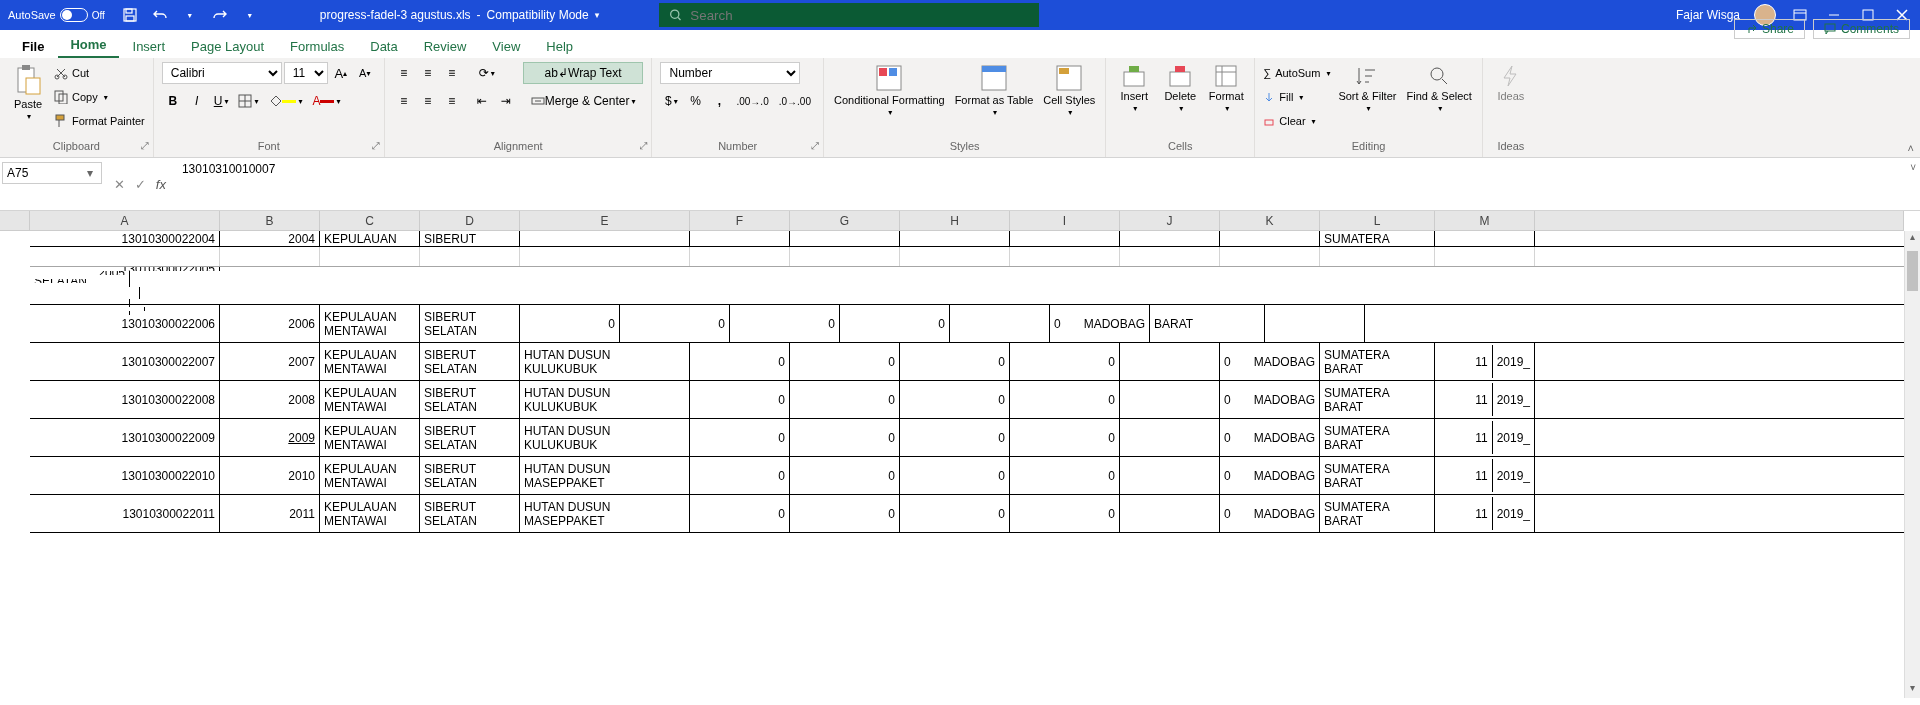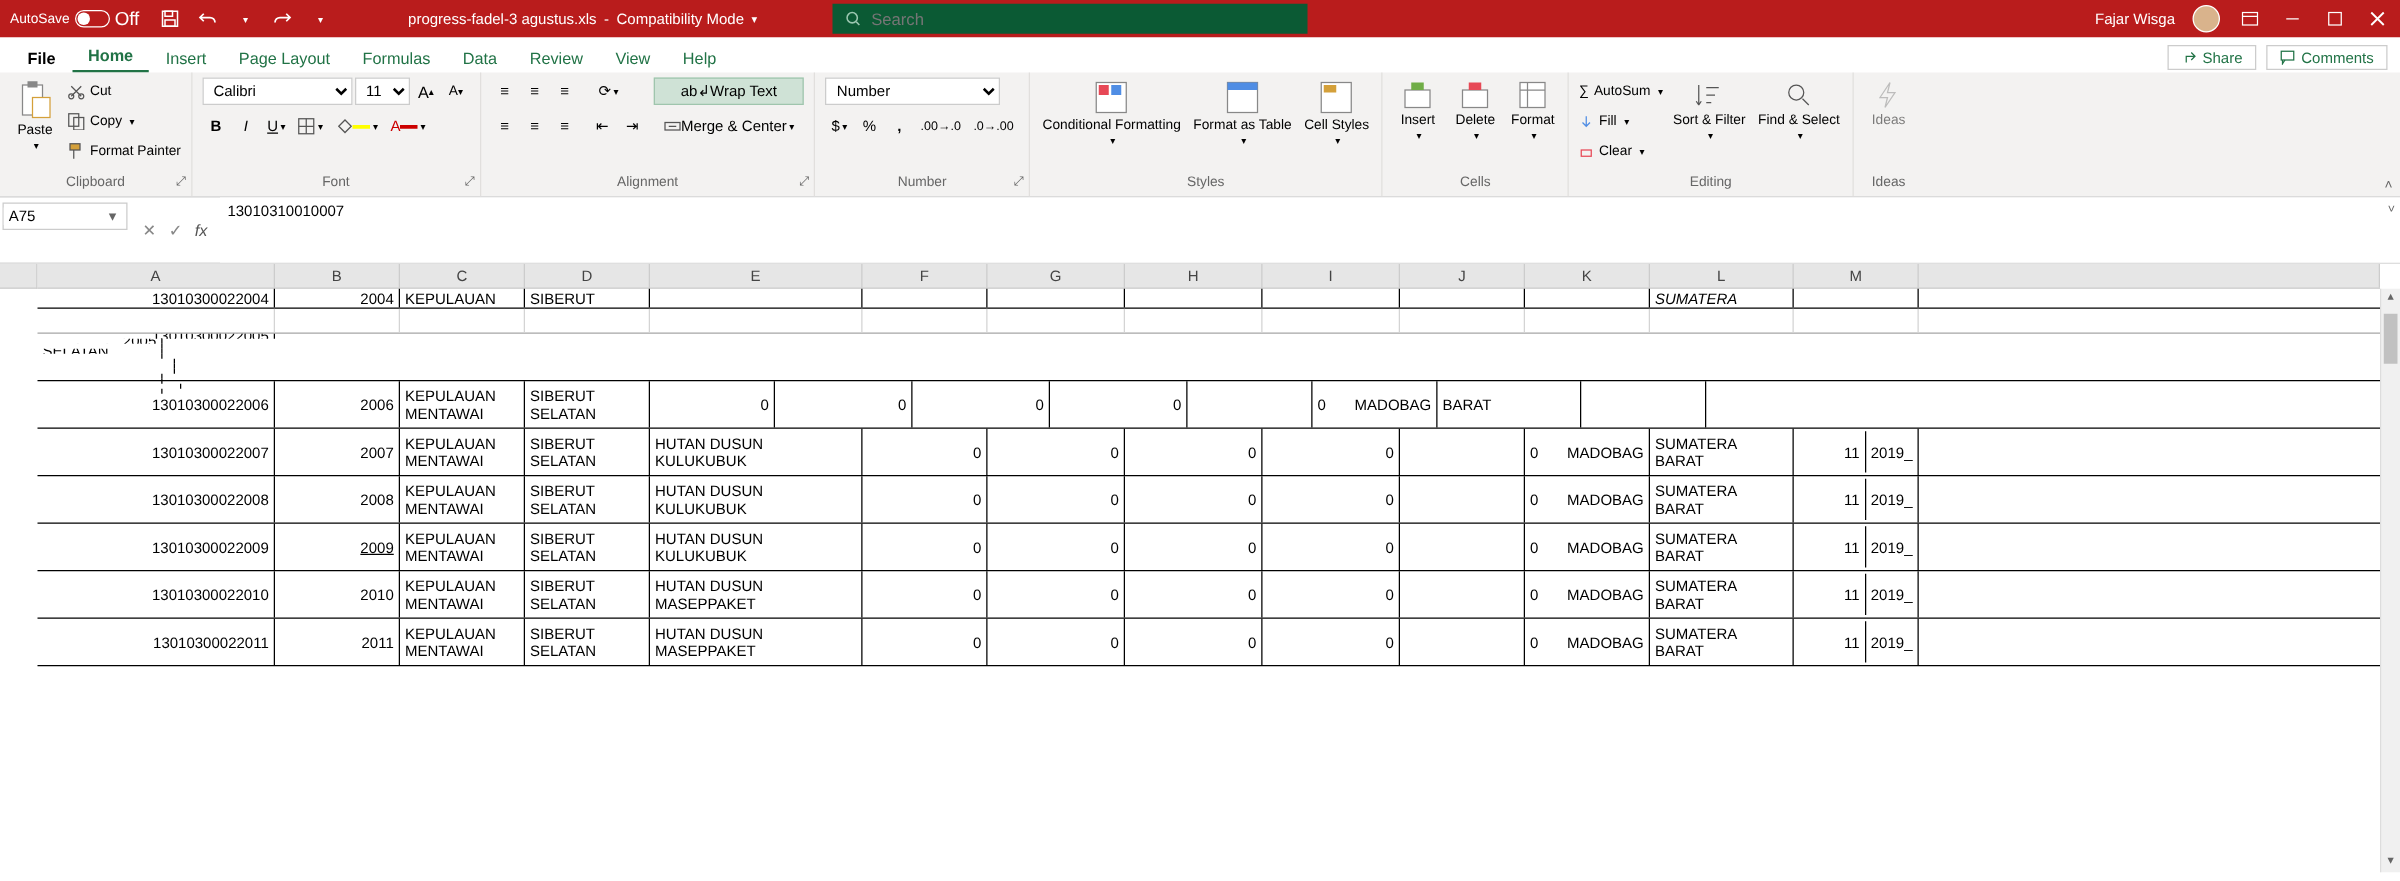--- a/index.html
+++ b/index.html
@@ -1,36 +1,36 @@
 <!DOCTYPE html>
 <html><head>
 <meta charset="utf-8">
 <style>
 * { margin: 0; padding: 0; box-sizing: border-box; }
 body { font-family: "Segoe UI", sans-serif; font-size: 12px; overflow: hidden; width: 1920px; height: 705px; background: #fff; }
 
 
-.titlebar { background: #b91c1c; height: 30px; display: flex; align-items: center; color: #fff; padding: 0 8px; }
+.titlebar { background: #1d4ed8; height: 30px; display: flex; align-items: center; color: #fff; padding: 0 8px; }
 .titlebar .autosave { display: flex; align-items: center; gap: 4px; font-size: 11px; }
 .titlebar .toggle { width: 28px; height: 14px; border: 1px solid #fff; border-radius: 7px; position: relative; display:inline-flex;align-items:center; }
 .titlebar .toggle-knob { width: 10px; height: 10px; background: #fff; border-radius: 50%; position: absolute; left: 1px; }
 .titlebar .qat { display: flex; gap: 10px; margin-left: 15px; align-items:center;}
 .titlebar .qat-btn { width: 20px; height: 20px; display:flex; align-items:center; justify-content:center; color:#fff;}
 .titlebar .filename { margin-left: 60px; font-size: 12px; display:flex;align-items:center;gap:6px;}
 .titlebar .search { margin-left: 60px; background: #0b5a34; height: 24px; width: 380px; display:flex; align-items:center; padding:0 10px; gap:8px; color:#9bc7b0;}
 .titlebar .right { margin-left: auto; display:flex; align-items:center; gap: 14px;}
 .titlebar .avatar { width:22px;height:22px;border-radius:50%;background:#d9b38c;border:1px solid #fff;}
 .titlebar .winbtn { width:20px;height:20px;display:flex;align-items:center;justify-content:center;}
 
 
 .tabs { height: 28px; display:flex; align-items:flex-end; padding:0 10px; gap:2px; border-bottom:0; background:#fff;}
 .tab { padding: 4px 12px; font-size: 13px; color:#217346; }
 .tab.file { color:#000000;font-weight:bold;}
 .tab.active { color:#217346; border-bottom: 2px solid #217346; font-weight:600;}
-.tabs .right-actions { margin-left:auto; display:flex; gap:8px; padding-bottom:2px;}
+.tabs .right-actions { margin-left:auto; display:flex; gap:8px; padding-bottom:19px;}
 .tabs .right-actions .pill { border:1px solid #ccc; padding:2px 10px; font-size:12px; color:#217346; display:flex;align-items:center;gap:5px;}
 
 
 .ribbon { height: 100px; background:#f3f2f1; border-bottom:1px solid #d4d4d4; display:flex; position:relative;}
 .group { border-right:1px solid #e1dfdd; padding: 4px 8px 0 8px; display:flex; flex-direction:column; position:relative; height:100%;}
 .group-body { flex:1; display:flex; align-items:flex-start; gap:6px;}
 .group-label { text-align:center; font-size:11px; color:#666; height:20px; line-height:18px; position:relative;}
 .group-label .launcher { position:absolute; right:-4px; bottom:2px; font-size:10px; color:#666;}
 .bigbtn { display:flex; flex-direction:column; align-items:center; gap:2px; font-size:11px; min-width:40px; padding:2px;}
 .col3 { display:flex; flex-direction:column; gap:2px; font-size:11px; }
@@ -75,21 +75,21 @@
 </style>
 </head>
 <body>
 
 <div class="titlebar">
   <div class="autosave">
     <span>AutoSave</span>
     <span class="toggle">
         <span class="toggle-knob"></span>
       </span>
-    <span style="font-size:15px;">Off</span>
+    <span style="font-size:10px;">Off</span>
   </div>
   <div class="qat">
     <span class="qat-btn">
         <svg width="16" height="16" viewBox="0 0 16 16" fill="none" stroke="#fff" stroke-width="1.2">
           <rect x="2" y="2" width="12" height="12"></rect>
           <rect x="4" y="2" width="6" height="4"></rect>
           <rect x="4" y="9" width="8" height="5"></rect>
         </svg>
       </span>
     <span class="qat-btn">
@@ -467,21 +467,21 @@
         <div class="cell right" style="width: 100px;">2004</div>
         <div class="cell" style="width: 100px;">KEPULAUAN</div>
         <div class="cell" style="width: 100px;">SIBERUT</div>
         <div class="cell" style="width: 170px;"></div>
         <div class="cell right" style="width: 100px;"></div>
         <div class="cell right" style="width: 110px;"></div>
         <div class="cell right" style="width: 110px;"></div>
         <div class="cell right" style="width: 110px;"></div>
         <div class="cell right" style="width: 100px;"></div>
         <div class="cell right" style="width: 100px;"></div>
-        <div class="cell" style="width: 115px; font-style: italic;">SUMATERA</div>
+        <div class="cell" style="width: 115px;">SUMATERA</div>
         <div class="cell right" style="width: 100px;"></div>
       </div>
       <div class="datarow thin" style="height: 20px;">
         <div class="cell right nb" style="width: 190px;"></div>
         <div class="cell right nb" style="width: 100px;"></div>
         <div class="cell nb" style="width: 100px;"></div>
         <div class="cell nb" style="width: 100px;"></div>
         <div class="cell nb" style="width: 170px;"></div>
         <div class="cell right nb" style="width: 100px;"></div>
         <div class="cell right nb" style="width: 110px;"></div>

